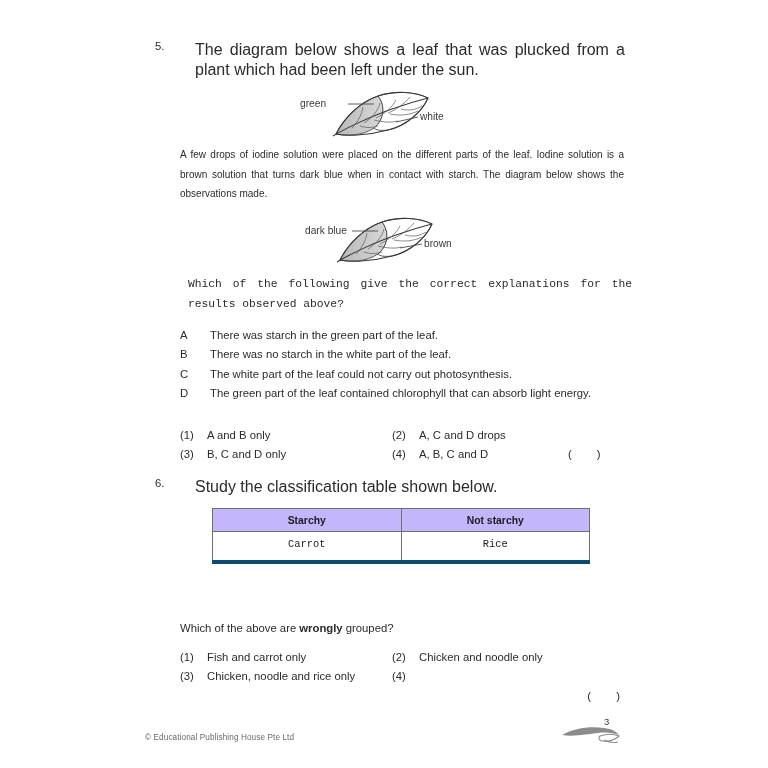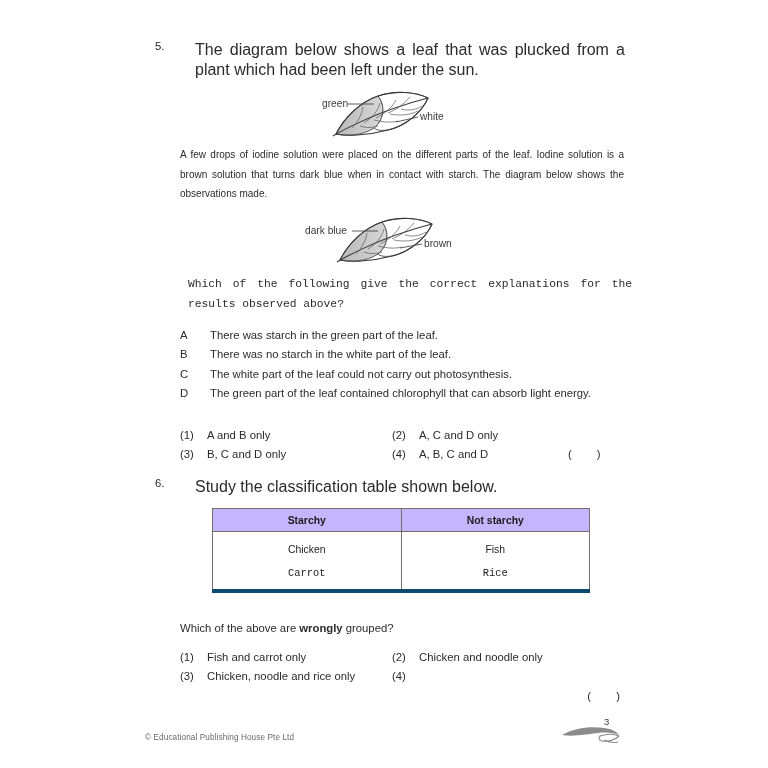--- a/index.html
+++ b/index.html
@@ -157,21 +157,21 @@
 <body>
 
 <div class="page">
 
   <div class="qblock" style="left:155px; top:40px; width:470px;">
     <div class="qnum">5.</div>
     <div class="qbody justify">The diagram below shows a leaf that was plucked from a plant which had been left under the sun.</div>
   </div>
 
   <div class="figure" style="left:300px; top:86px; width:180px; height:54px;">
-    <span class="leaf-label" style="left:22px; top:12px;">green</span>
+    <span class="leaf-label" style="left:0; top:12px;">green</span>
     <span class="leaf-label" style="left:120px; top:25px;">white</span>
     <svg width="180" height="54" viewBox="0 0 180 54">
       <defs>
         <linearGradient id="shade1" x1="0" y1="0" x2="1" y2="0">
           <stop offset="0%" stop-color="#b9b9b9"></stop>
           <stop offset="100%" stop-color="#d8d8d8"></stop>
         </linearGradient>
       </defs>
 
       <path d="M36,48 C44,32 60,16 78,10 C86,20 84,34 74,42 C62,50 46,50 36,48 Z" fill="url(#shade1)" stroke="#4a4a4a" stroke-width="0.9"></path>
@@ -255,21 +255,21 @@
   </div>
 
   <div class="opts" style="left:180px; top:426px; width:446px;">
     <div class="opt-row">
       <div class="opt" style="width:212px;">
         <span class="onum">(1)</span>
         <span class="otext">A and B only</span>
       </div>
       <div class="opt" style="width:200px;">
         <span class="onum">(2)</span>
-        <span class="otext">A, C and D only</span>
+        <span class="otext">A, C and D drops</span>
       </div>
     </div>
     <div class="opt-row">
       <div class="opt" style="width:212px;">
         <span class="onum">(3)</span>
         <span class="otext">B, C and D only</span>
       </div>
       <div class="opt" style="width:176px;">
         <span class="onum">(4)</span>
         <span class="otext">A, B, C and D</span>
@@ -284,24 +284,20 @@
   </div>
 
   <table class="cls-table" style="left:212px; top:508px; width:378px;">
     <thead>
       <tr>
         <th style="width:189px;">Starchy</th>
         <th style="width:189px;">Not starchy</th>
       </tr>
     </thead>
     <tbody>
-      <tr>
-        <td style="padding-top:6px;">Chicken</td>
-        <td style="padding-top:6px;">Fish</td>
-      </tr>
       <tr class="last">
         <td style="padding-bottom:5px;">Carrot</td>
         <td style="padding-bottom:5px;">Rice</td>
       </tr>
     </tbody>
   </table>
 
   <div class="qblock" style="left:180px; top:611px; width:444px;margin-top:8px;">
     <div style="font-size:11.3px; line-height:19.5px; color:#2b2b2b;">
       <span>Which of the above are </span><b>wrongly</b><span> grouped?</span>

